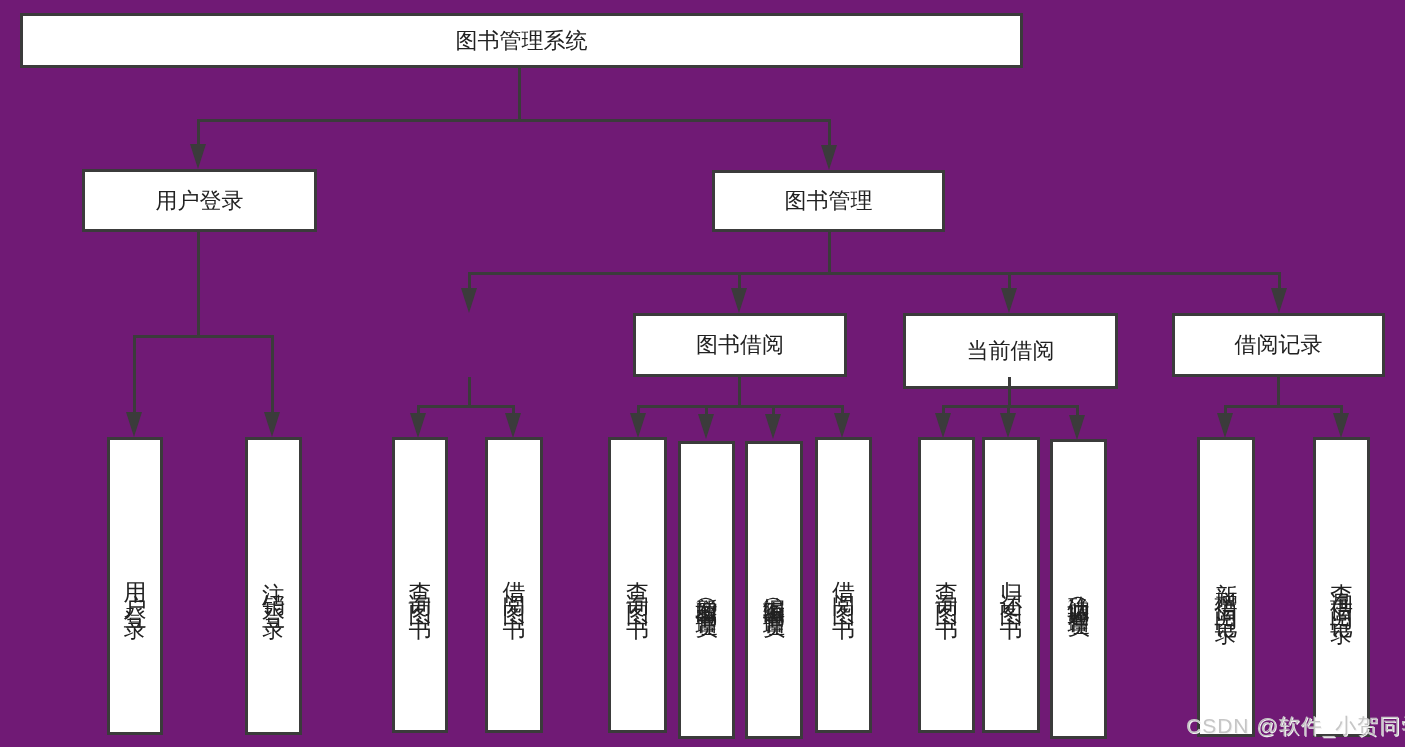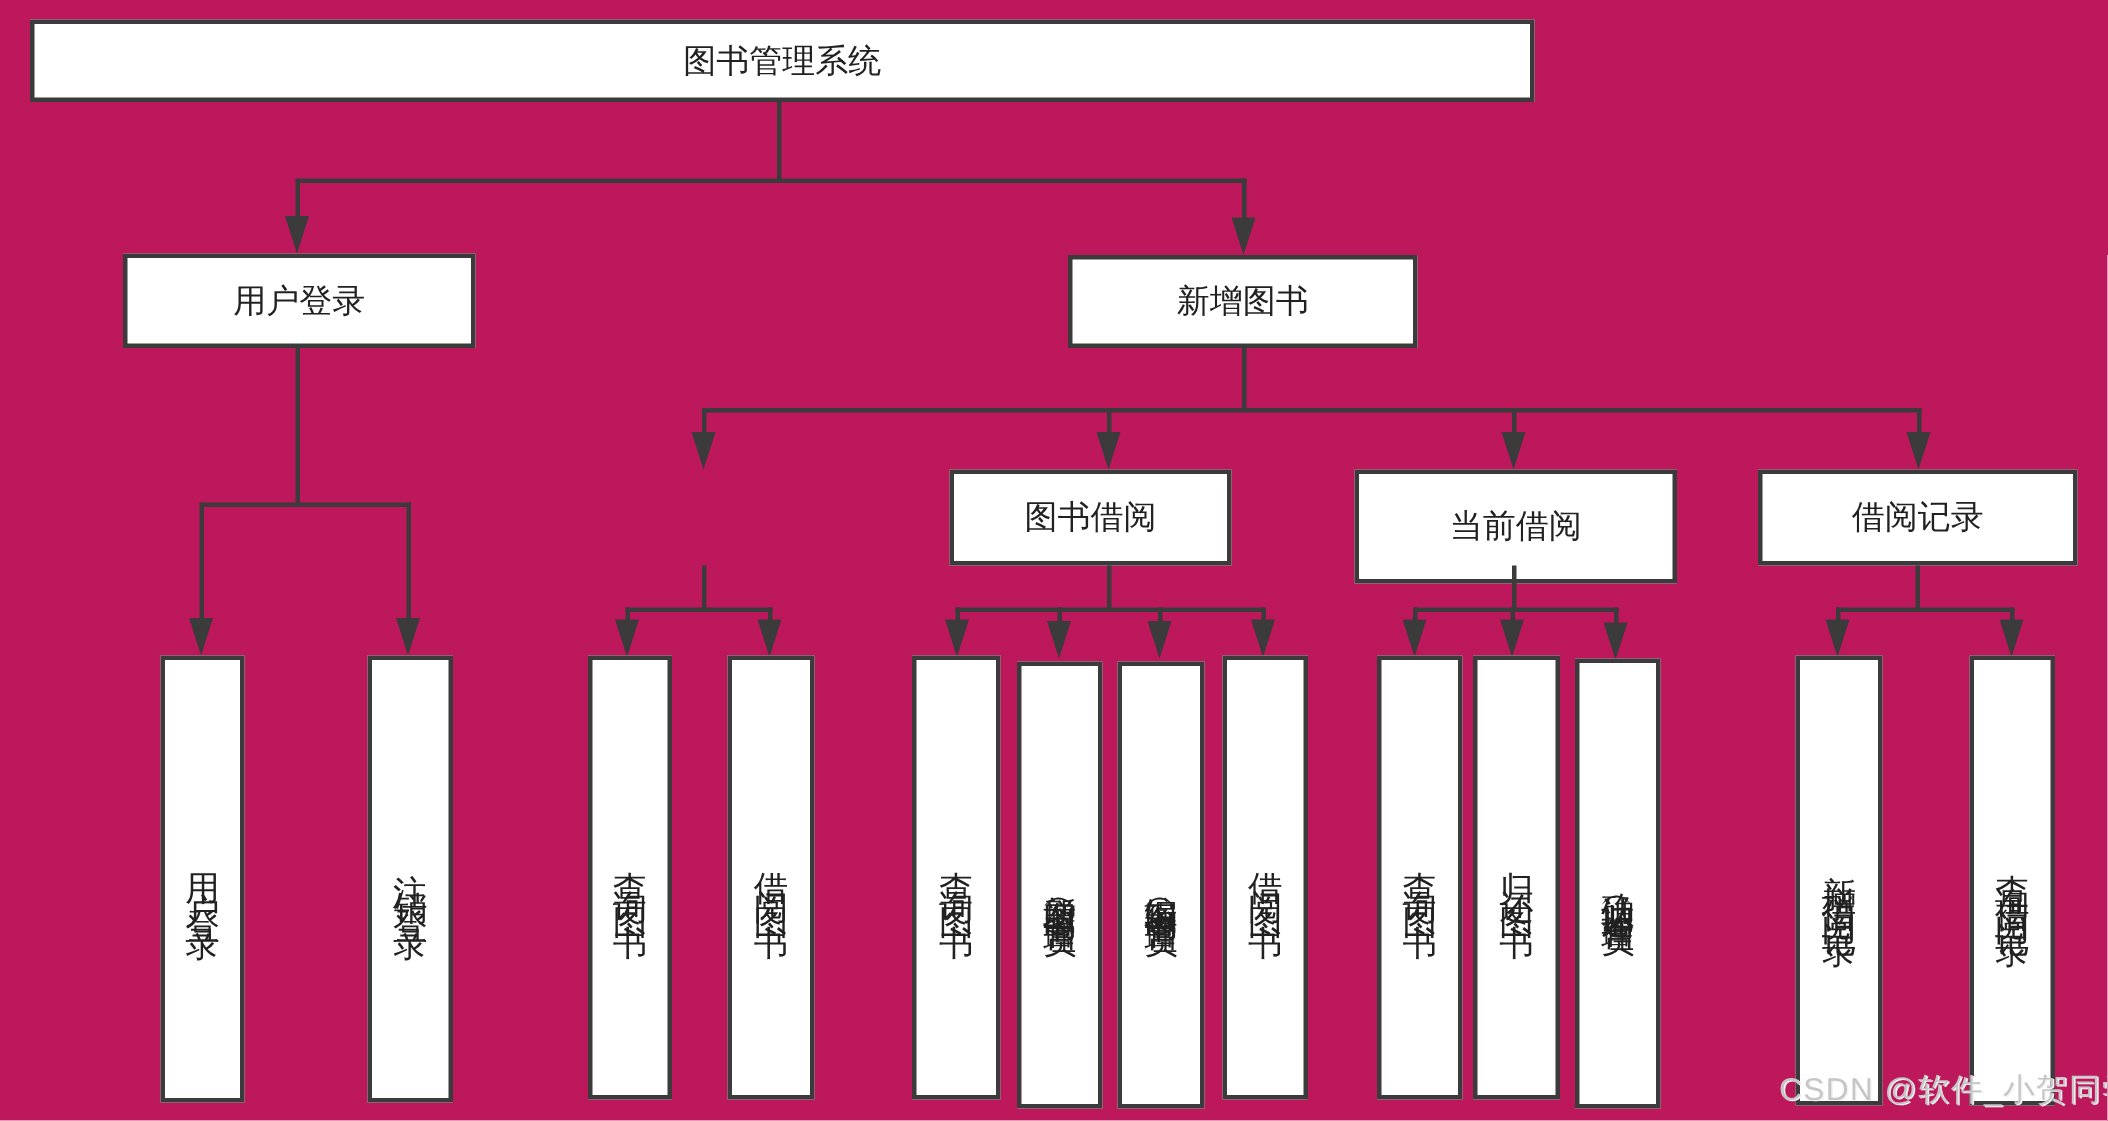--- a/index.html
+++ b/index.html
@@ -1,19 +1,19 @@
 <!DOCTYPE html>
 <html><head>
 <meta charset="utf-8">
 <style>
   html,body{margin:0;padding:0;background:#ffffff;}
   #canvas{
     position:relative;
     width:1405px;height:747px;
-    background:#be185d;
+    background:#701a75;
     font-family:"Liberation Sans","DejaVu Sans",sans-serif;
     color:#212121;
     overflow:hidden;
   }
   .node{
     position:absolute;
     border:3px solid #3b3b3b;
     background:#ffffff;
     box-sizing:border-box;
     display:flex;align-items:center;justify-content:center;
@@ -64,42 +64,42 @@
   <div class="hline" style="left:198px;top:119px;width:633px;"></div>
   <div class="vline" style="left:197px;top:119px;height:28px;"></div>
   <div class="arrow" style="left:190px;top:144px;"></div>
   <div class="vline" style="left:828px;top:119px;height:28px;"></div>
   <div class="arrow" style="left:821px;top:145px;"></div>
 
   <div class="node" style="left:82px;top:169px;width:235px;height:63px;">
     <span>用户登录</span>
   </div>
   <div class="node" style="left:712px;top:170px;width:233px;height:62px;">
-    <span>新增图书</span>
+    <span>图书管理</span>
   </div>
 
   <div class="vline" style="left:197px;top:232px;height:105px;"></div>
   <div class="hline" style="left:134px;top:335px;width:140px;"></div>
   <div class="vline" style="left:133px;top:335px;height:80px;"></div>
   <div class="arrow" style="left:126px;top:412px;"></div>
   <div class="vline" style="left:271px;top:335px;height:80px;"></div>
   <div class="arrow" style="left:264px;top:412px;"></div>
 
   <div class="vline" style="left:828px;top:232px;height:42px;"></div>
   <div class="hline" style="left:469px;top:272px;width:812px;"></div>
   <div class="vline" style="left:468px;top:272px;height:18px;"></div>
   <div class="arrow" style="left:461px;top:288px;"></div>
   <div class="vline" style="left:738px;top:272px;height:18px;"></div>
   <div class="arrow" style="left:731px;top:288px;"></div>
   <div class="vline" style="left:1008px;top:272px;height:18px;"></div>
   <div class="arrow" style="left:1001px;top:288px;"></div>
   <div class="vline" style="left:1278px;top:272px;height:18px;"></div>
   <div class="arrow" style="left:1271px;top:288px;"></div>
 
-  <div class="node" style="left:633px;top:313px;width:188px;height:64px;">
+  <div class="node" style="left:633px;top:313px;width:214px;height:64px;">
     <span>图书借阅</span>
   </div>
   <div class="node" style="left:903px;top:313px;width:215px;height:76px;">
     <span>当前借阅</span>
   </div>
   <div class="node" style="left:1172px;top:313px;width:213px;height:64px;">
     <span>借阅记录</span>
   </div>
 
   <div class="vline" style="left:468px;top:377px;height:31px;"></div>

